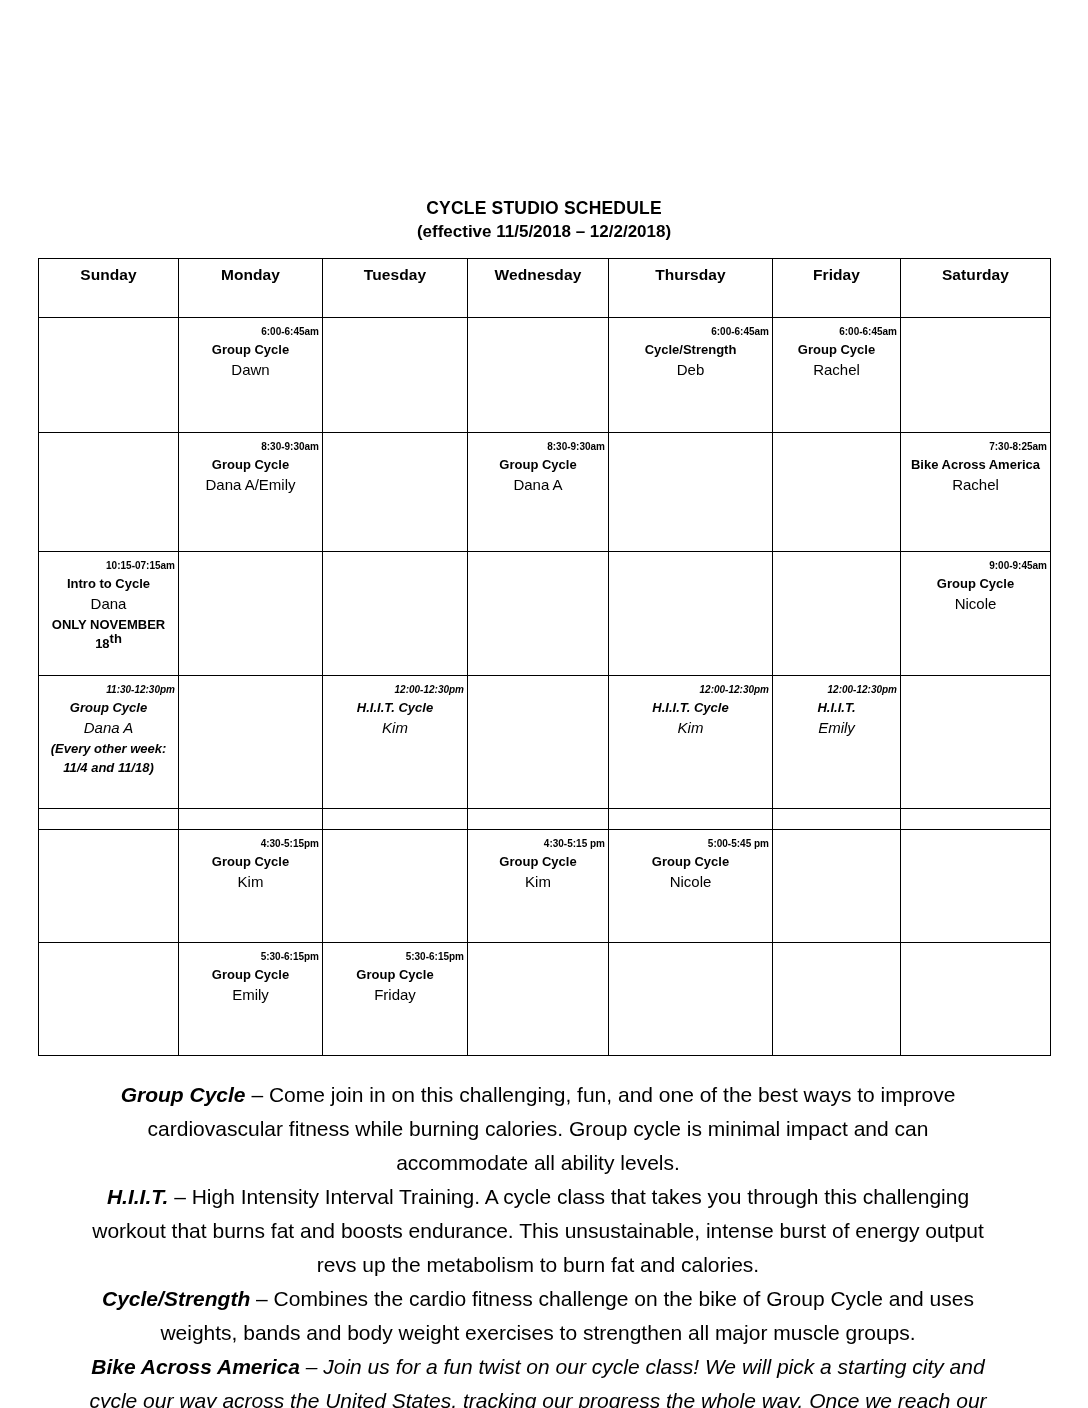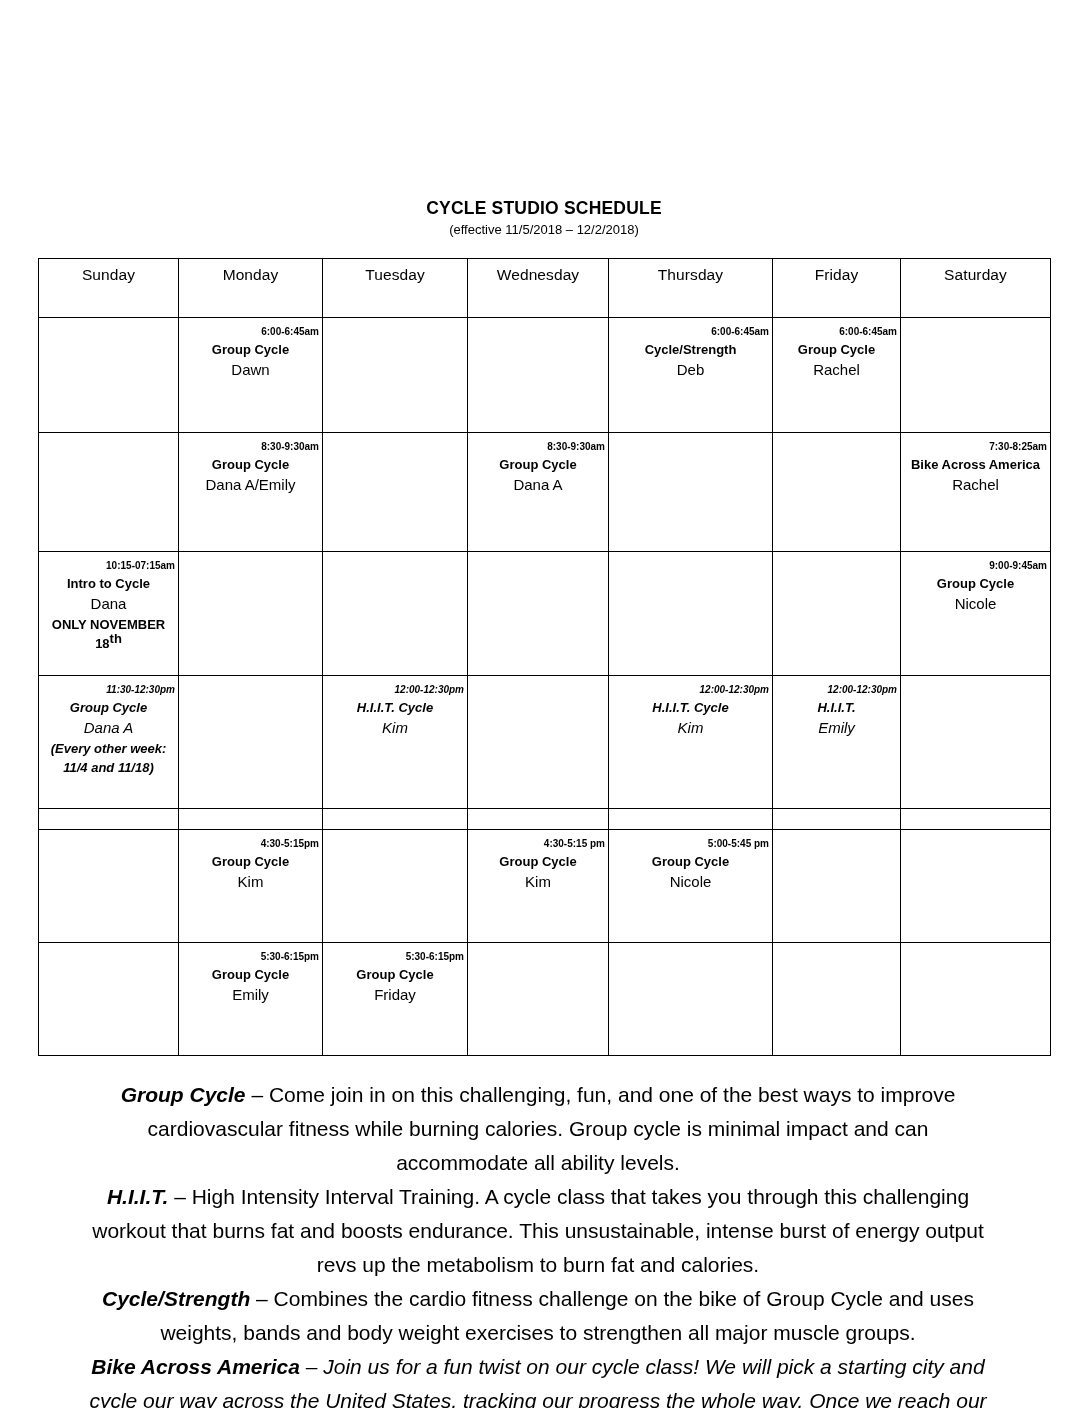--- a/index.html
+++ b/index.html
@@ -33,22 +33,22 @@
     text-align: center;
   }
   .doc-title {
     font-size: 17.5px;
     font-weight: bold;
     letter-spacing: 0.2px;
     line-height: 1.15;
     margin: 0;
   }
   .doc-subtitle {
-    font-size: 13px;
-    font-weight: normal;
+    font-size: 17px;
+    font-weight: bold;
     letter-spacing: 0px;
     line-height: 1.2;
     margin: 4px 0 0 0;
   }
 
   
   .schedule-wrap {
     position: absolute;
     left: 38px;
     top: 258px;
@@ -67,21 +67,21 @@
     padding: 0;
     font-size: 13px;
   }
   table.schedule th {
     height: 58px;
     vertical-align: top;
   }
   .day-name {
     display: block;
     font-size: 15.5px;
-    font-weight: normal;
+    font-weight: bold;
     padding-top: 7px;
     letter-spacing: 0.1px;
   }
 
   .cell-inner {
     padding-top: 7px;
     padding-left: 3px;
     padding-right: 3px;
     line-height: 1.47;
   }

